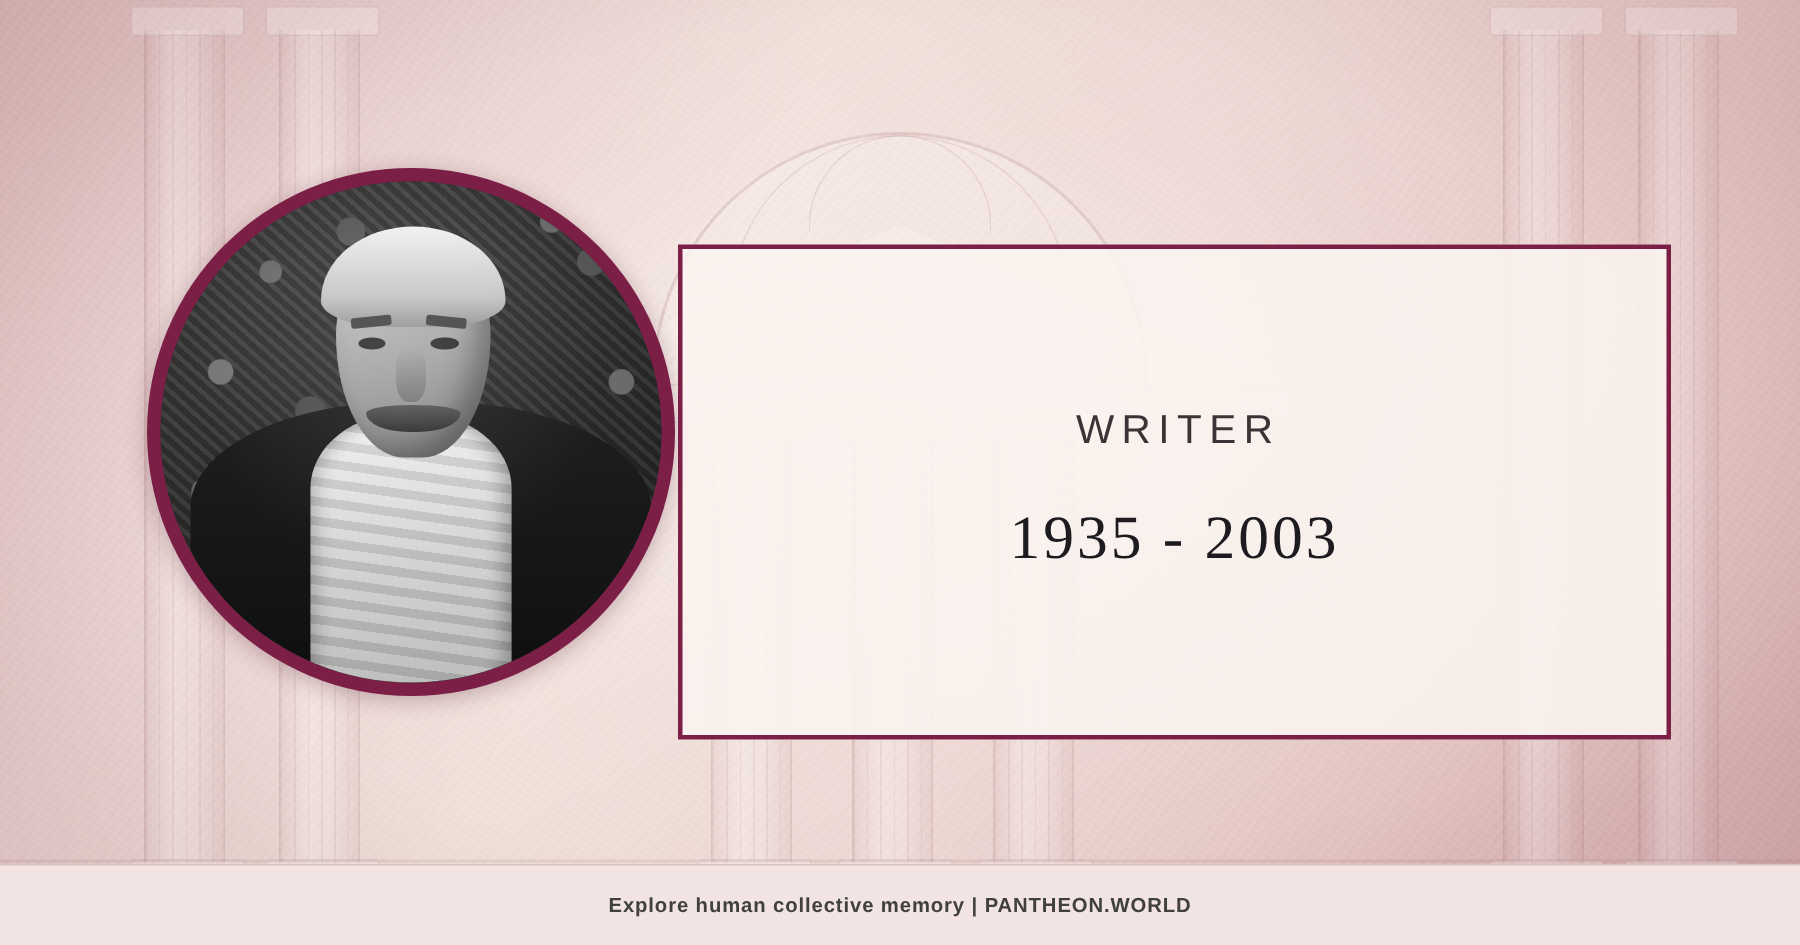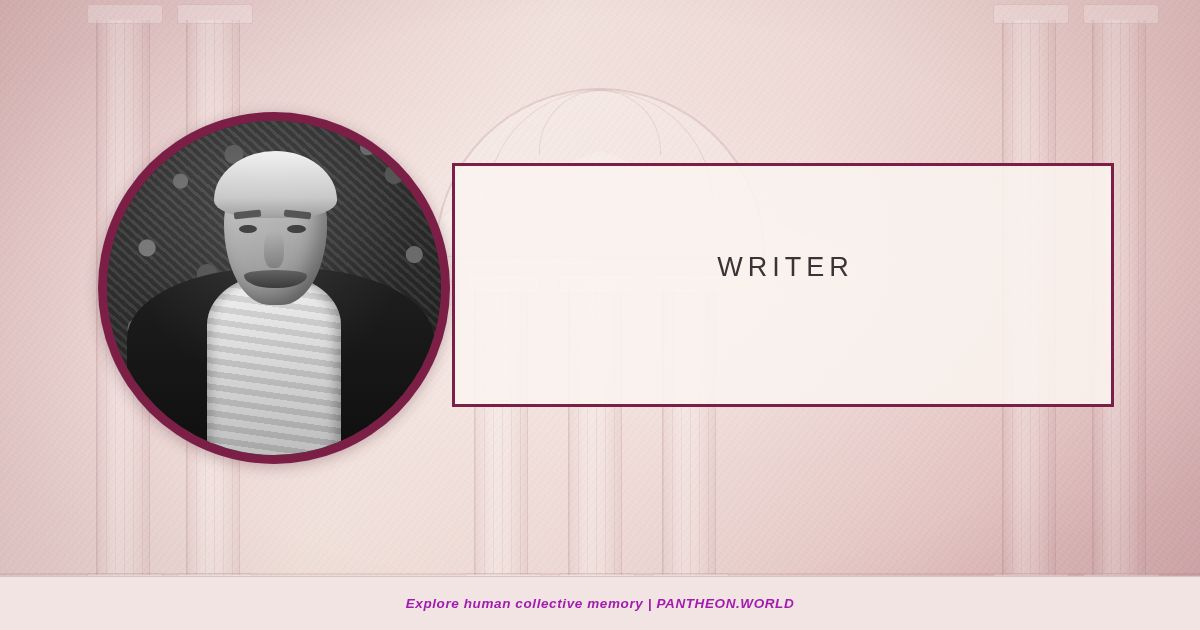--- a/index.html
+++ b/index.html
@@ -292,21 +292,21 @@
     background: radial-gradient(ellipse 70% 70% at 48% 36%, rgba(255,255,255,0.10), rgba(0,0,0,0) 60%),
                 radial-gradient(ellipse 100% 100% at 50% 55%, rgba(0,0,0,0) 45%, rgba(0,0,0,0.42) 100%);
   }
 
   
   .plaque {
     position: absolute;
     left: 452px;
     top: 163px;
     width: 662px;
-    height: 244px;
+    height: 330px;
     background: rgba(250,243,238,0.90);
     border: 3px solid #7b1f47;
     display: flex;
     flex-direction: column;
     align-items: center;
     justify-content: center;
     padding: 14px 30px 18px;
   }
   .occupation {
     font-family: "Liberation Sans", sans-serif;
@@ -342,23 +342,22 @@
     height: 54px;
     background: #f2e4e2;
     border-top: 1px solid rgba(140,95,100,0.25);
     display: flex;
     align-items: center;
     justify-content: center;
   }
   .footer-text {
     font-size: 13.5px;
     letter-spacing: 0.6px;
-    color: #a21caf;
+    color: #404040;
     font-weight: 700;
-    font-style: italic;
   }
 </style>
 </head>
 <body>
 
 <div class="card">
 
   <div class="bg-arch">
     <div class="dome"></div>
     <div class="pediment"></div>
@@ -408,19 +407,20 @@
       <div class="ph-nose"></div>
       <div class="ph-mous"></div>
       <div class="ph-shadow"></div>
     </div>
   </div>
 
   <div class="plaque">
     <div class="occupation">WRITER</div>
     <div class="person-name">
     </div>
+    <div class="lifespan">1935 - 2003</div>
   </div>
 
   <div class="footer">
     <div class="footer-text">Explore human collective memory | PANTHEON.WORLD</div>
   </div>
 
 </div>
 
 </body></html>

